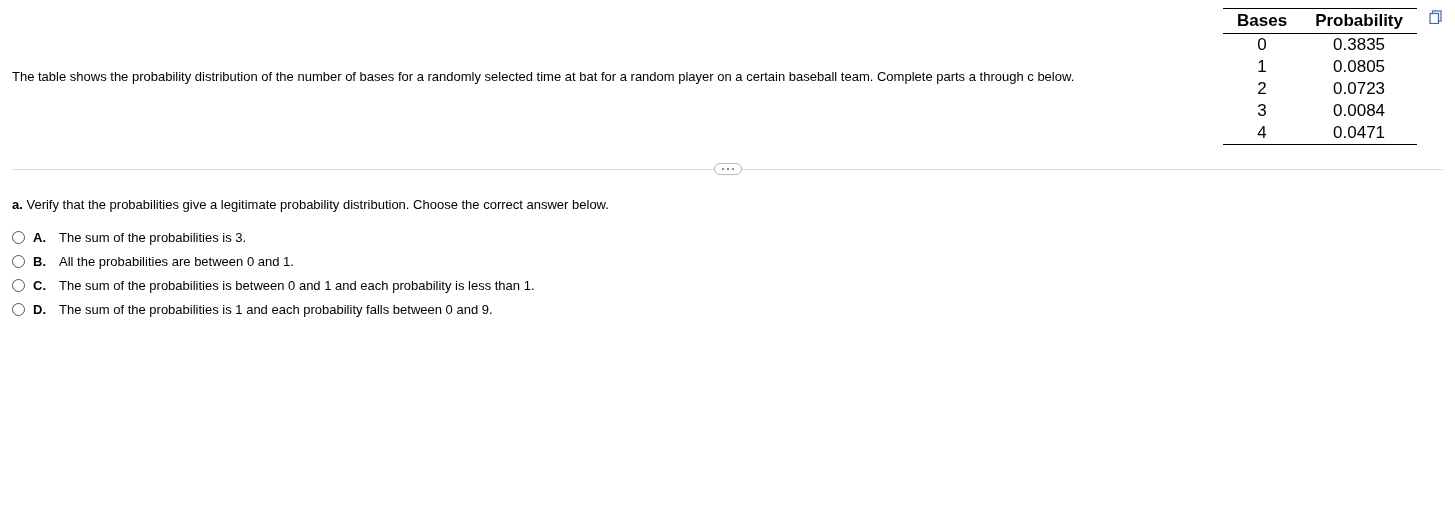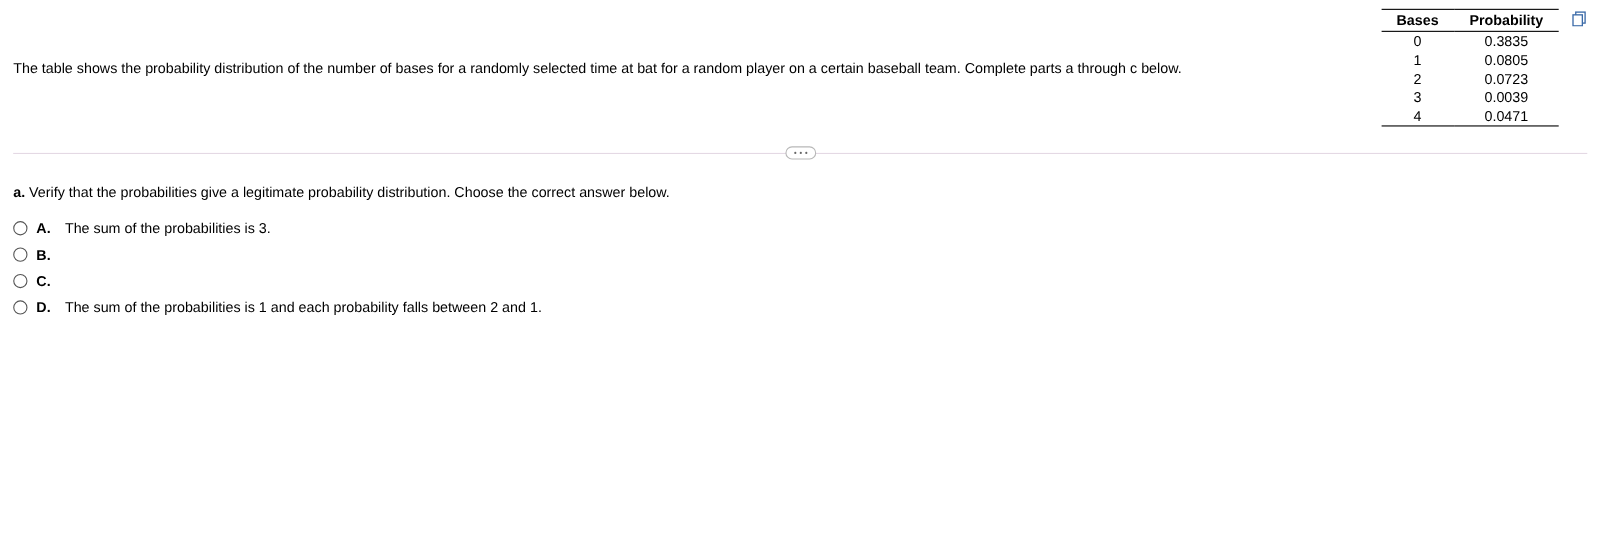--- a/index.html
+++ b/index.html
@@ -23,21 +23,21 @@
     padding-top: 2px;
     line-height: 1.4;
   }
   .right-col {
     display: flex;
     align-items: flex-start;
     gap: 12px;
   }
   .data-table {
     border-collapse: collapse;
-    font-size: 13px;
+    font-size: 17px;
   }
   .data-table th {
     font-weight: bold;
     border-top: 1.5px solid #000;
     border-bottom: 1.5px solid #000;
     padding: 2px 14px;
     text-align: center;
   }
   .data-table td {
     padding: 1px 14px;
@@ -145,21 +145,21 @@
         <tr>
           <td>1</td>
           <td>0.0805</td>
         </tr>
         <tr>
           <td>2</td>
           <td>0.0723</td>
         </tr>
         <tr>
           <td>3</td>
-          <td>0.0039</td>
+          <td>0.0084</td>
         </tr>
         <tr>
           <td>4</td>
           <td>0.0471</td>
         </tr>
       </tbody>
     </table>
 
     <div class="copy-icon">
       <svg viewBox="0 0 14 14" width="14" height="14">
@@ -187,24 +187,26 @@
 
   <div class="options">
     <div class="option-row">
       <div class="radio"></div>
       <span class="opt-letter">A.</span>
       <span class="opt-text">The sum of the probabilities is 3.</span>
     </div>
     <div class="option-row">
       <div class="radio"></div>
       <span class="opt-letter">B.</span>
+      <span class="opt-text">All the probabilities are between 0 and 1.</span>
     </div>
     <div class="option-row">
       <div class="radio"></div>
       <span class="opt-letter">C.</span>
+      <span class="opt-text">The sum of the probabilities is between 0 and 1 and each probability is less than 1.</span>
     </div>
     <div class="option-row">
       <div class="radio"></div>
       <span class="opt-letter">D.</span>
-      <span class="opt-text">The sum of the probabilities is 1 and each probability falls between 2 and 1.</span>
+      <span class="opt-text">The sum of the probabilities is 1 and each probability falls between 0 and 9.</span>
     </div>
   </div>
 </div>
 
 </body></html>

